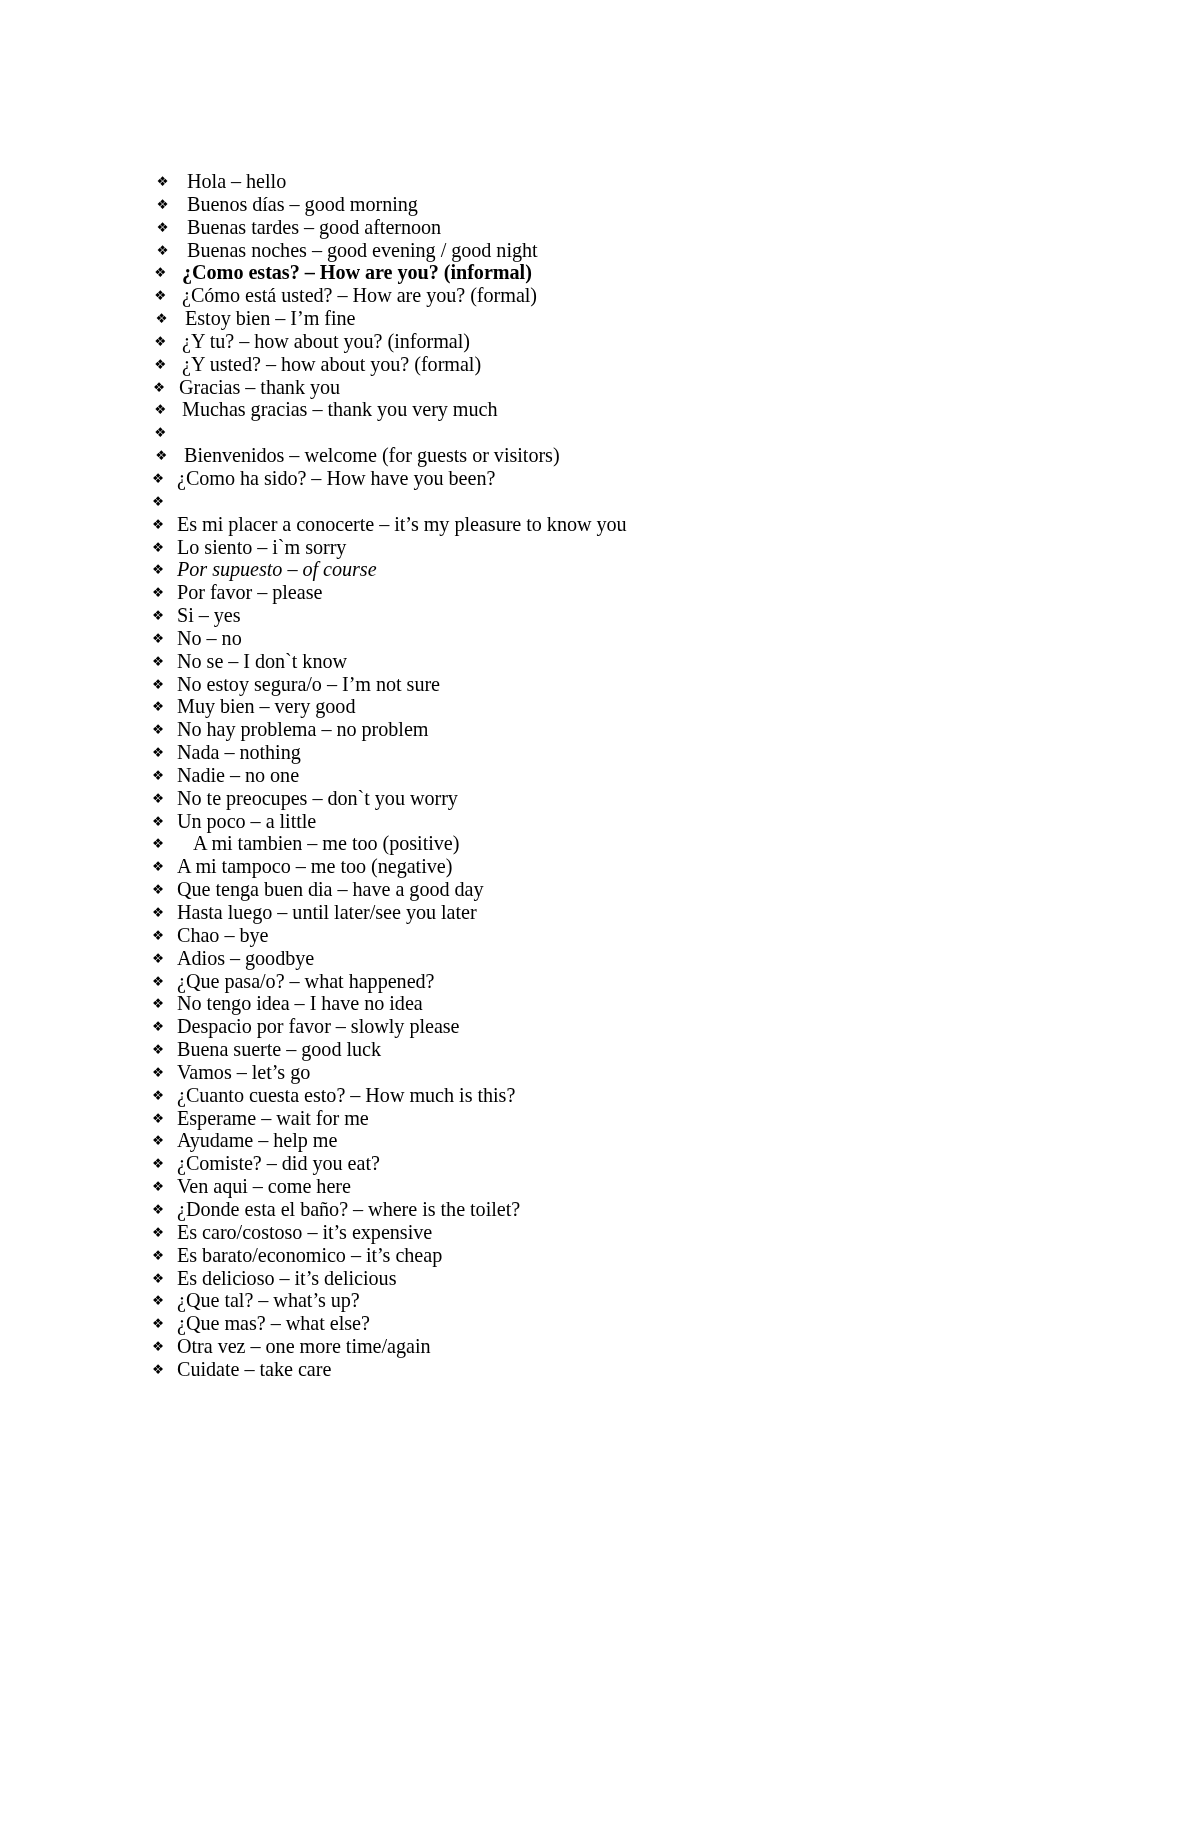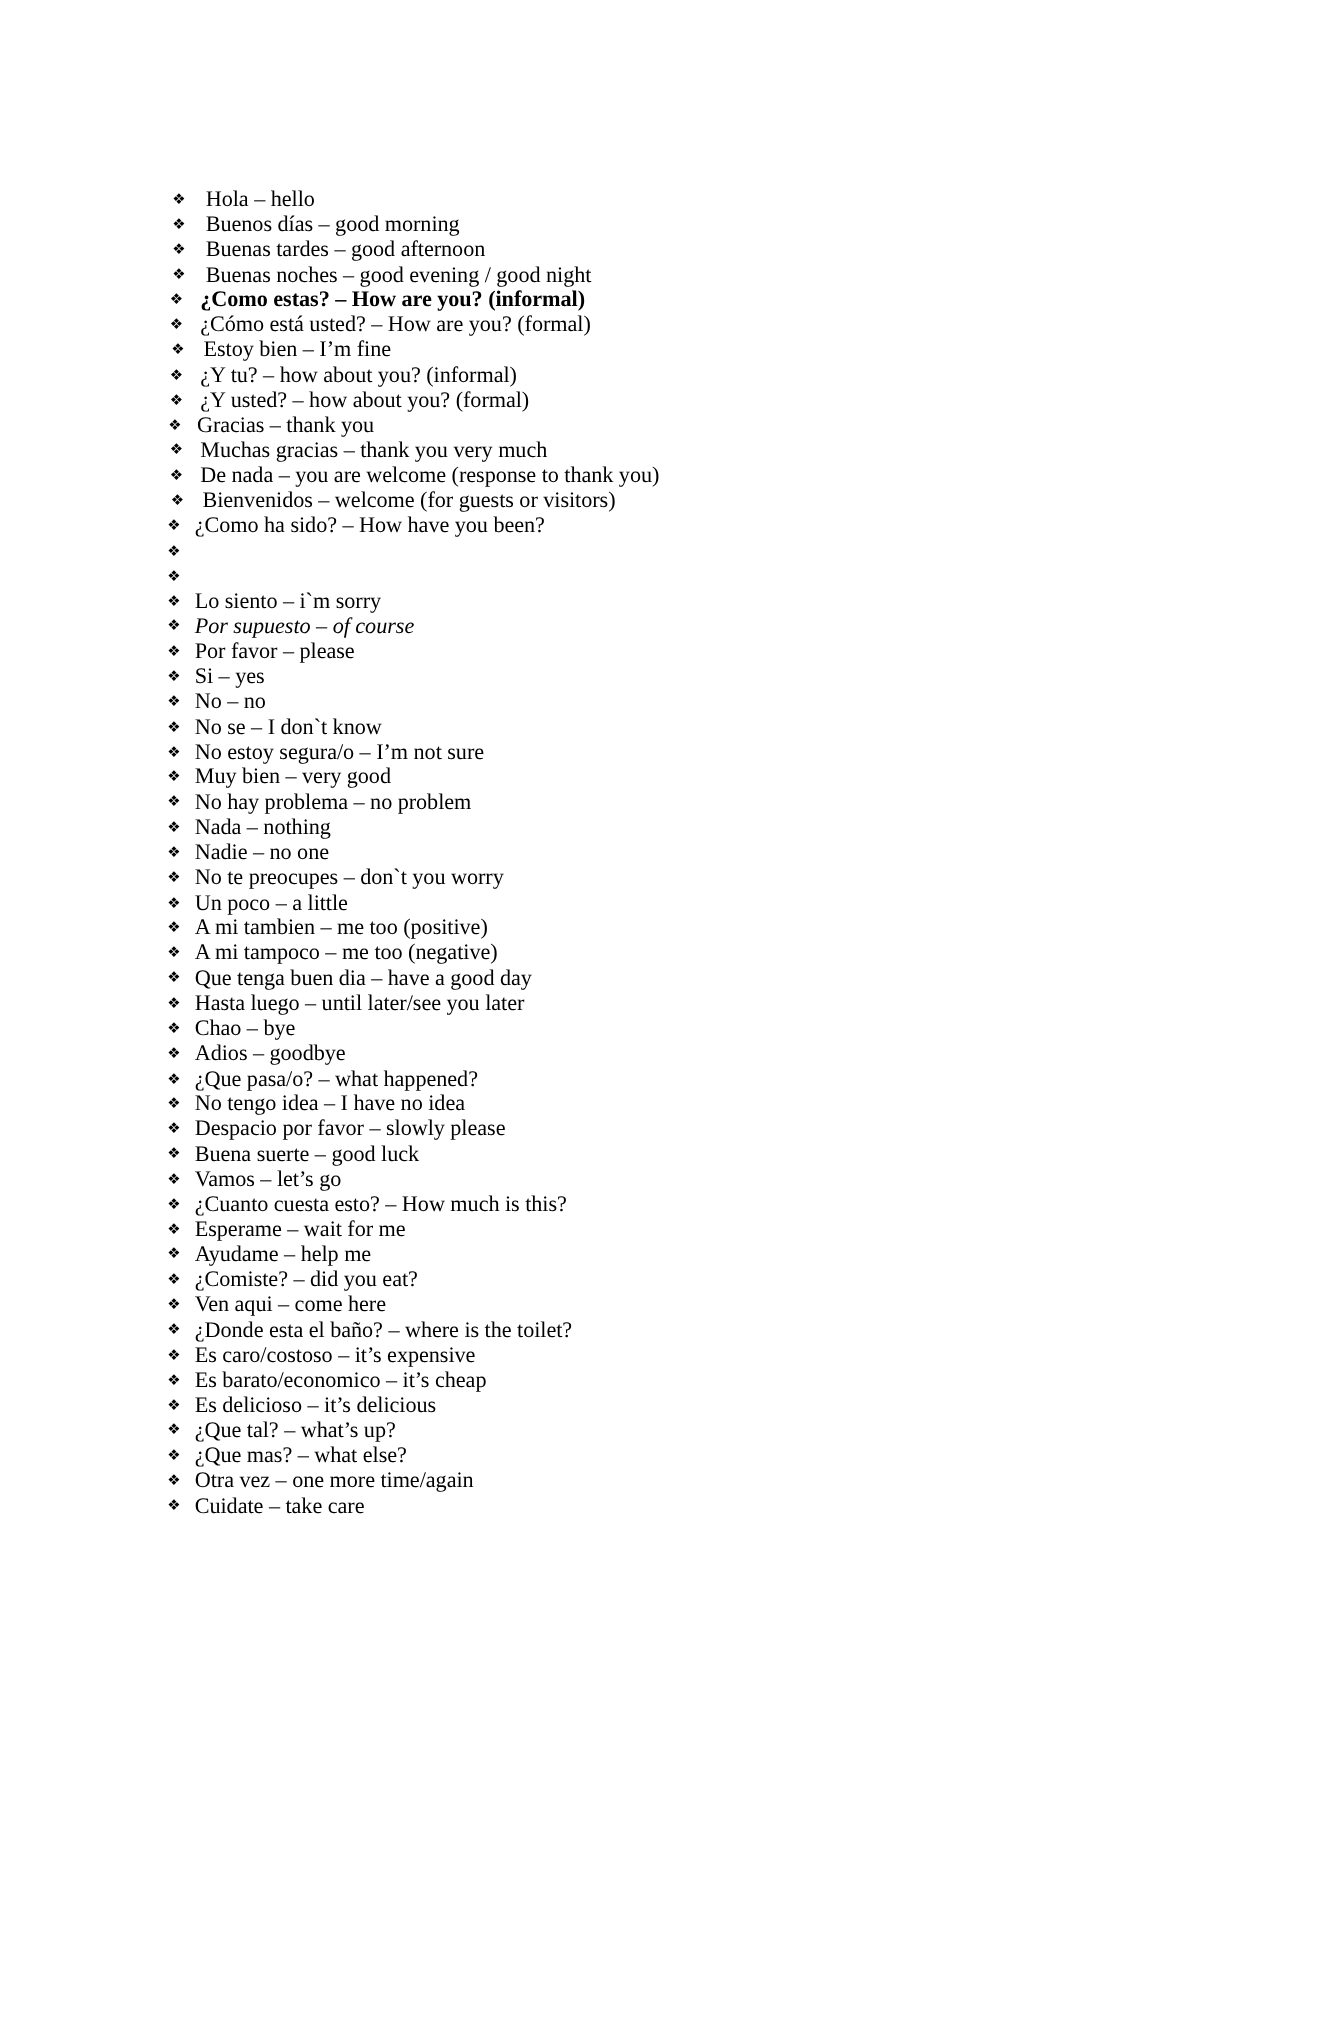--- a/index.html
+++ b/index.html
@@ -115,35 +115,35 @@
       <div class="list-item">
         <span class="bullet" style="left: 152.9px;">❖</span>
         <span class="phrase" style="left: 179px;">Gracias – thank you</span>
       </div>
       <div class="list-item">
         <span class="bullet" style="left: 154.25px;">❖</span>
         <span class="phrase" style="left: 182px;">Muchas gracias – thank you very much</span>
       </div>
       <div class="list-item">
         <span class="bullet" style="left: 154.25px;">❖</span>
-        <span class="phrase" style="left: 182px;">De nada – you are welcome (response to thank you)</span>
       </div>
       <div class="list-item">
         <span class="bullet" style="left: 155.15px;">❖</span>
         <span class="phrase" style="left: 184px;">Bienvenidos – welcome (for guests or visitors)</span>
       </div>
       <div class="list-item">
         <span class="bullet" style="left: 152px;">❖</span>
         <span class="phrase" style="left: 177px;">¿Como ha sido? – How have you been?</span>
       </div>
       <div class="list-item">
         <span class="bullet" style="left: 152px;">❖</span>
       </div>
       <div class="list-item">
         <span class="bullet" style="left: 152px;">❖</span>
+        <span class="phrase" style="left: 177px;">Es mi placer a conocerte – it’s my pleasure to know you</span>
       </div>
       <div class="list-item">
         <span class="bullet" style="left: 152px;">❖</span>
         <span class="phrase" style="left: 177px;">Lo siento – i`m sorry</span>
       </div>
       <div class="list-item">
         <span class="bullet" style="left: 152px;">❖</span>
         <span class="phrase" style="left: 177px; font-style: italic;">Por supuesto – of course</span>
       </div>
       <div class="list-item">
@@ -185,21 +185,21 @@
       <div class="list-item">
         <span class="bullet" style="left: 152px;">❖</span>
         <span class="phrase" style="left: 177px;">No te preocupes – don`t you worry</span>
       </div>
       <div class="list-item">
         <span class="bullet" style="left: 152px;">❖</span>
         <span class="phrase" style="left: 177px;">Un poco – a little</span>
       </div>
       <div class="list-item">
         <span class="bullet" style="left: 152px;">❖</span>
-        <span class="phrase" style="left: 177px;">A mi tambien – me too (positive)</span>
+        <span class="phrase" style="left: 193px;">A mi tambien – me too (positive)</span>
       </div>
       <div class="list-item">
         <span class="bullet" style="left: 152px;">❖</span>
         <span class="phrase" style="left: 177px;">A mi tampoco – me too (negative)</span>
       </div>
       <div class="list-item">
         <span class="bullet" style="left: 152px;">❖</span>
         <span class="phrase" style="left: 177px;">Que tenga buen dia – have a good day</span>
       </div>
       <div class="list-item">

